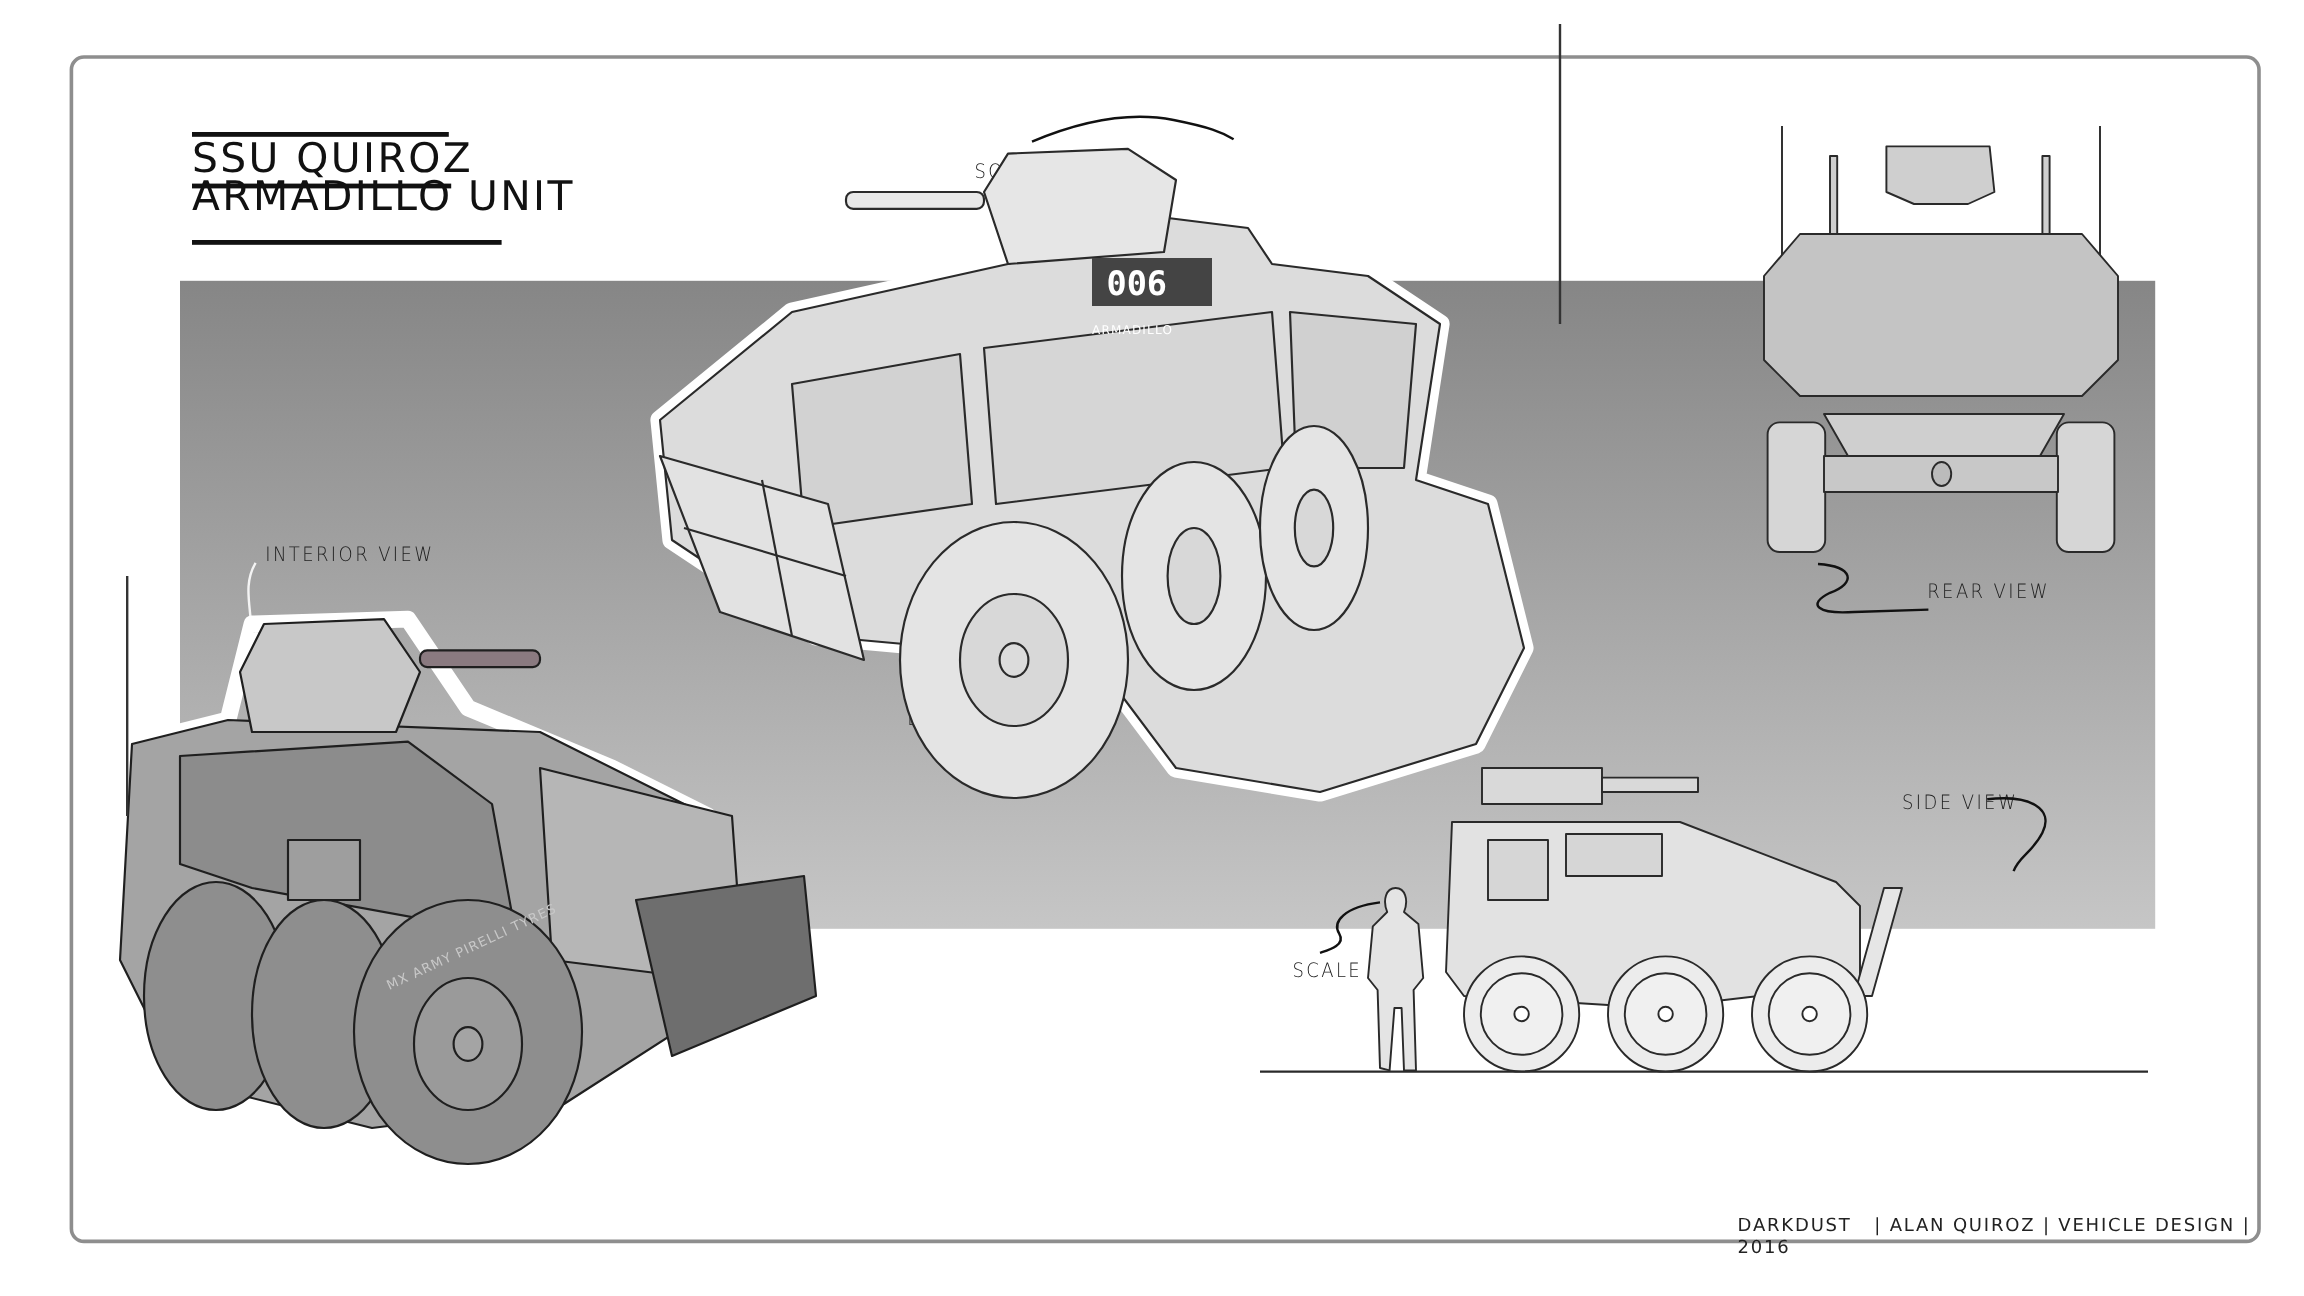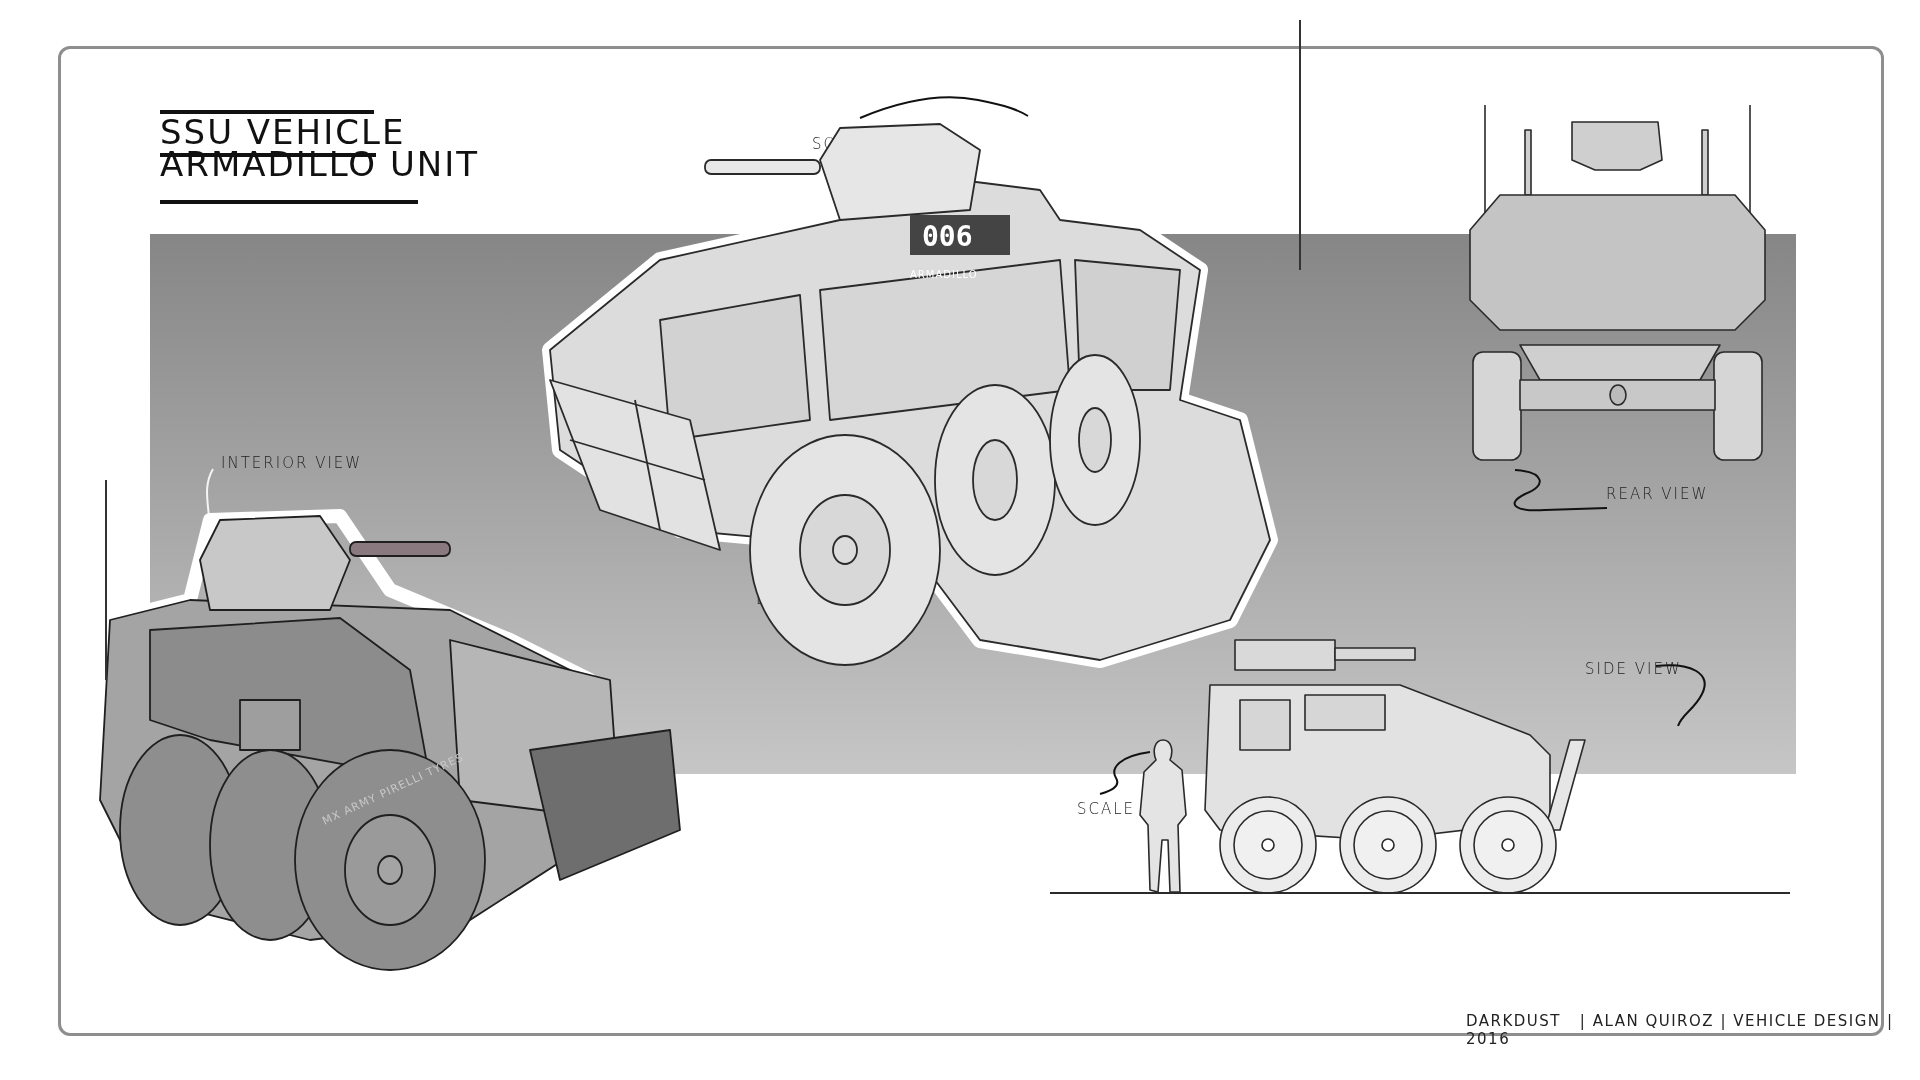--- a/index.html
+++ b/index.html
@@ -4,31 +4,31 @@
 <style>
   html,body{margin:0;padding:0;background:#ffffff;}
   body{width:1920px;height:1080px;position:relative;overflow:hidden;font-family:"DejaVu Sans",sans-serif;}
   .frame{position:absolute;left:58px;top:46px;width:1826px;height:990px;border:3px solid #8e8e8e;border-radius:12px;box-sizing:border-box;background:#fff;}
   .band{position:absolute;left:150px;top:234px;width:1646px;height:540px;background:linear-gradient(#868686,#a9a9a9 55%,#c6c6c6);}
   .hand{position:absolute;color:#222;font-family:"DejaVu Sans",sans-serif;letter-spacing:2px;font-weight:300;transform:scaleY(1.1);}
   .title-line{position:absolute;height:4px;background:#111;}
   .title-text{position:absolute;font-family:"DejaVu Sans",sans-serif;font-size:34px;color:#111;letter-spacing:2px;font-weight:400;}
   .lbl{font-size:15px;}
   svg{position:absolute;overflow:visible;}
-  .credit{position:absolute;left:1448px;top:1012px;font-size:15px;color:#222;letter-spacing:1.5px;margin-left:18px;}
+  .credit{position:absolute;left:1448px;top:1012px;font-size:15px;color:#222;letter-spacing:1.5px;}
 </style>
 </head>
 <body>
 
 <div class="frame"></div>
 <div class="band"></div>
 
 <div>
   <div class="title-line" style="left:160px;top:110px;width:214px;"></div>
-  <div class="title-text" style="left:160px;top:112px;">SSU VEHICLE</div>
+  <div class="title-text" style="left:160px;top:112px;">SSU QUIROZ</div>
   <div class="title-line" style="left:160px;top:153px;width:216px;"></div>
   <div class="title-text" style="left:160px;top:144px;">ARMADILLO UNIT</div>
   <div class="title-line" style="left:160px;top:200px;width:258px;"></div>
 </div>
 
 <div class="hand lbl" style="left:812px;top:134px;">SONIC WEAPON</div>
 <svg style="left:858px;top:92px;" width="180" height="30">
   <path d="M2,26 C40,10 80,0 120,8 C150,14 160,18 170,24" stroke="#111" stroke-width="2" fill="none"></path>
 </svg>
 

